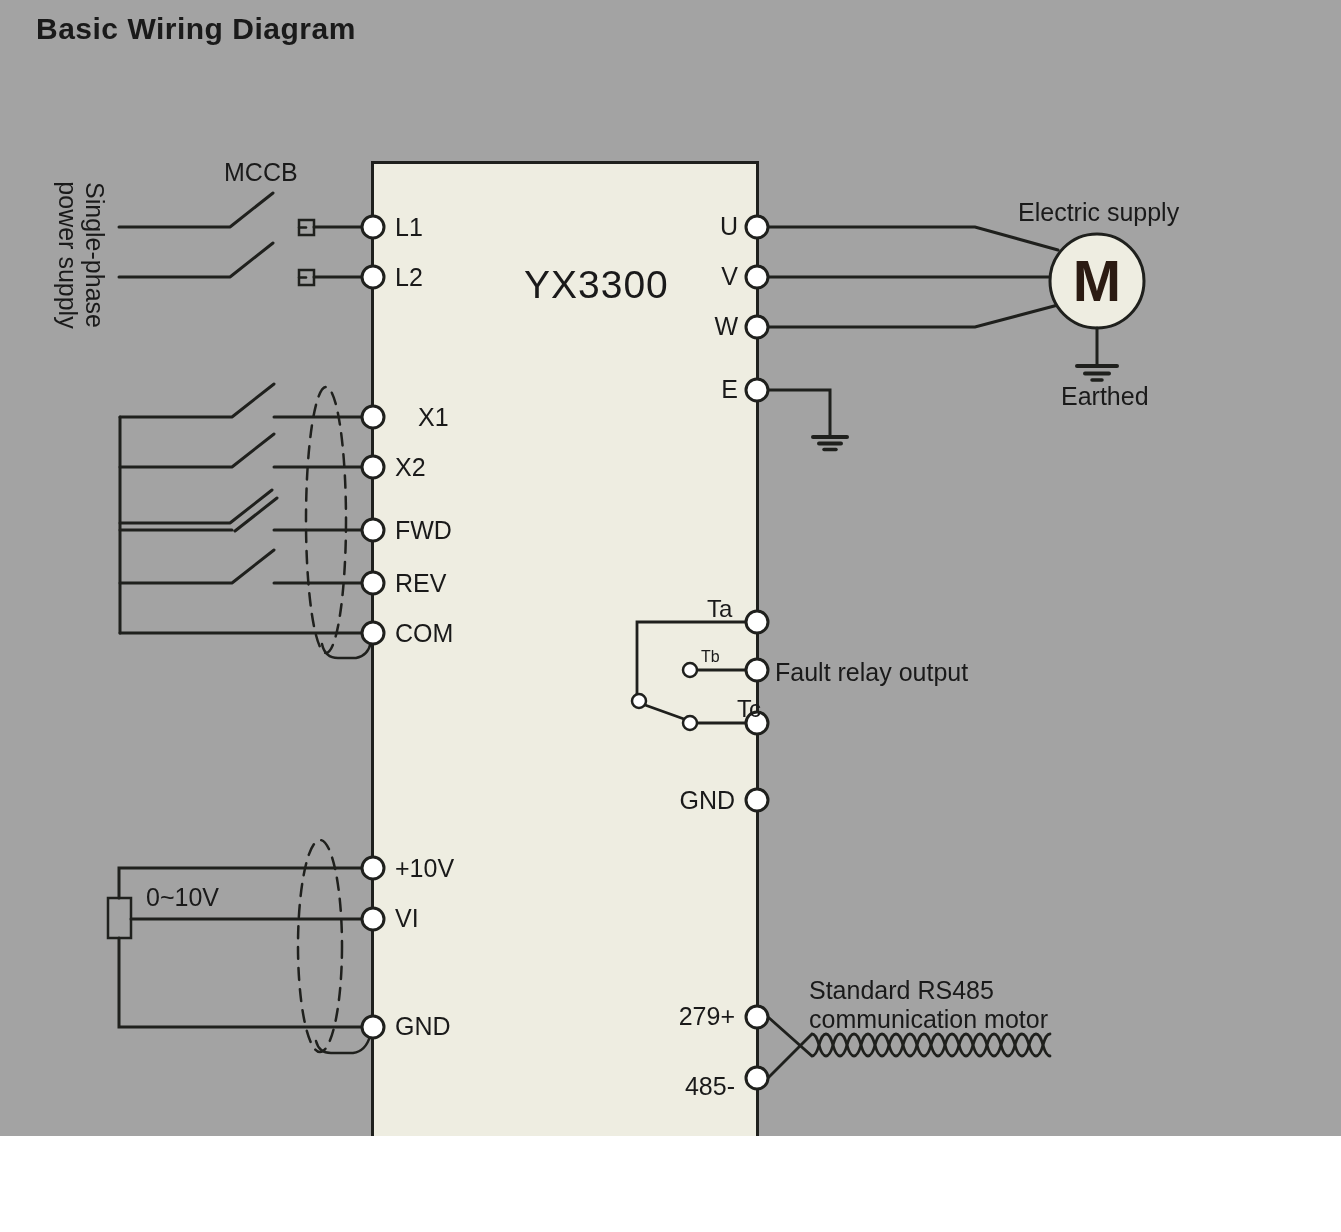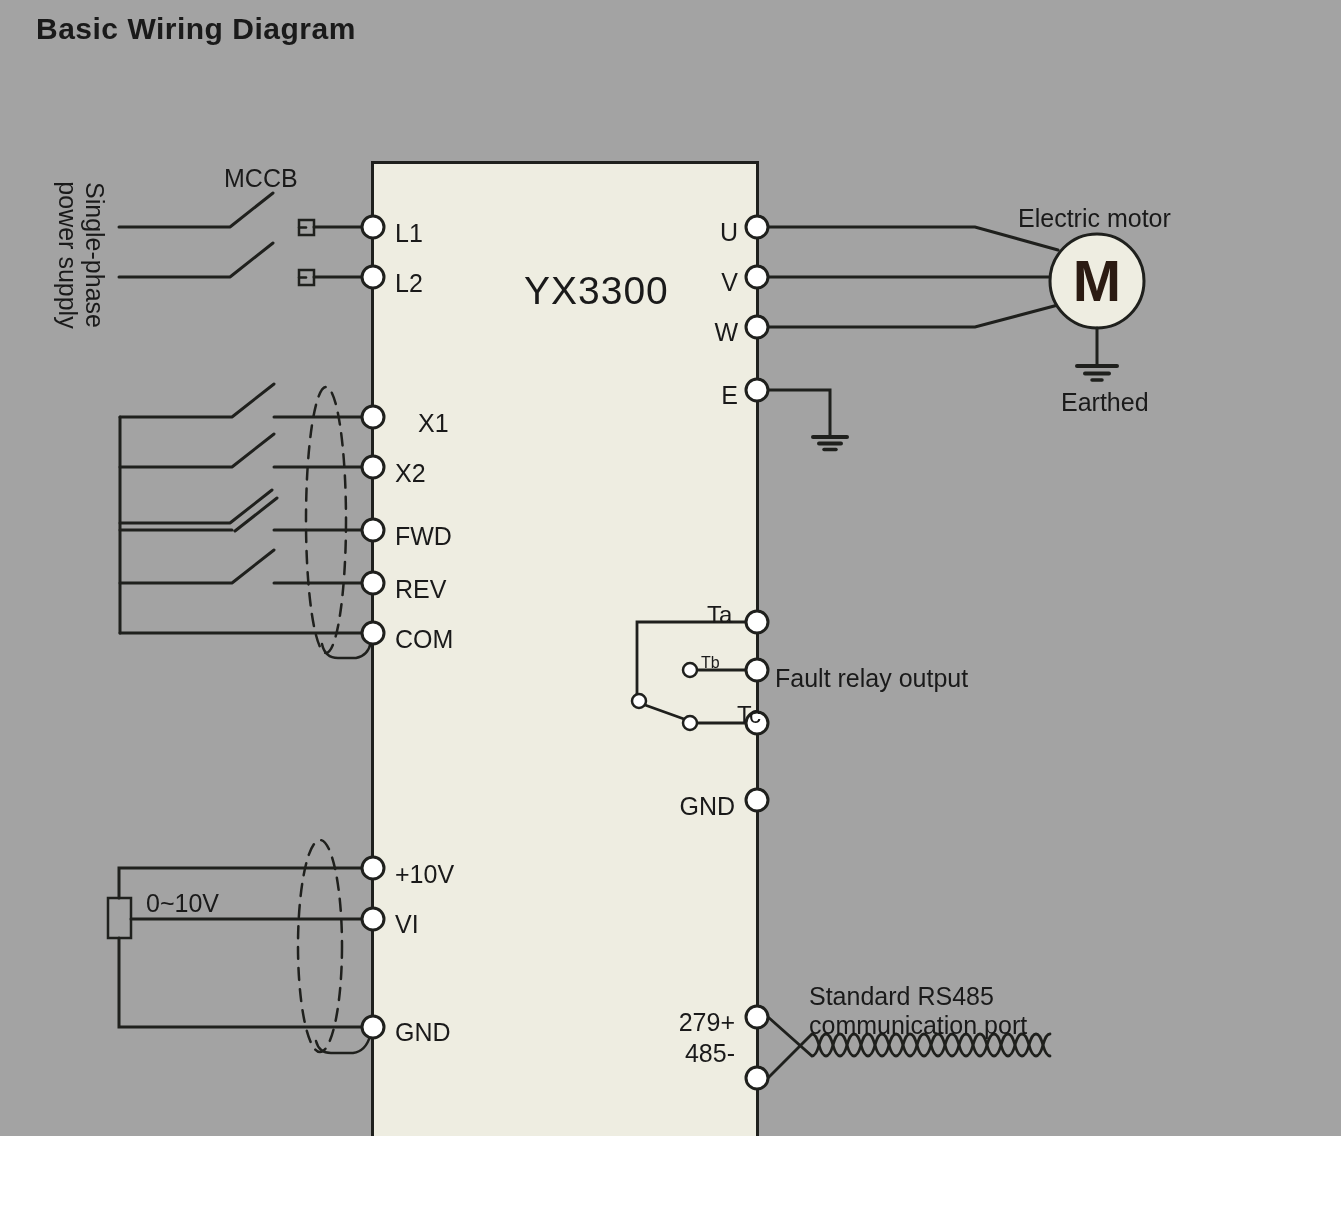--- a/index.html
+++ b/index.html
@@ -14,21 +14,21 @@
     font-family:"Liberation Sans", sans-serif;color:var(--text);
   }
   .title{
     position:absolute;left:36px;top:12px;font-size:30px;font-weight:700;letter-spacing:.5px;
   }
   .vfd-box{
     position:absolute;left:371px;top:161px;width:382px;height:1035px;
     background:var(--box-fill);border:3px solid var(--line);
   }
   svg.wires{position:absolute;left:0;top:0;color:var(--line);}
-  .lbl{position:absolute;font-size:25px;line-height:28px;white-space:nowrap;margin-top:6px;}
+  .lbl{position:absolute;font-size:25px;line-height:28px;white-space:nowrap;}
   .r{text-align:right;}
   .model{font-size:39px;font-weight:400;letter-spacing:1px;}
   .mletter{
     position:absolute;left:1097px;top:283px;transform:translate(-50%,-54%);
     font-size:58px;font-weight:700;color:var(--motor-m);
   }
   .vertical{
     position:absolute;left:81px;top:255px;transform:translate(-50%,-50%) rotate(90deg);
     font-size:25px;line-height:27px;text-align:center;white-space:nowrap;
   }
@@ -172,23 +172,23 @@
 
   <div class="lbl r" style="left:688px;top:212px;width:50px">U</div>
   <div class="lbl r" style="left:688px;top:262px;width:50px">V</div>
   <div class="lbl r" style="left:688px;top:312px;width:50px">W</div>
   <div class="lbl r" style="left:688px;top:375px;width:50px">E</div>
   <div class="lbl" style="left:707px;top:595px;font-size:24px">Ta</div>
   <div class="lbl" style="left:701px;top:643px;font-size:16px">Tb</div>
   <div class="lbl" style="left:737px;top:695px;font-size:24px">Tc</div>
   <div class="lbl r" style="left:675px;top:786px;width:60px">GND</div>
   <div class="lbl r" style="left:655px;top:1002px;width:80px">279+</div>
-  <div class="lbl r" style="left:655px;top:1033px;width:80px">485-</div>
+  <div class="lbl r" style="left:655px;top:1072px;width:80px">485-</div>
 
   <div class="lbl" style="left:146px;top:883px">0~10V</div>
   <div class="lbl" style="left:775px;top:658px">Fault relay output</div>
   <div class="lbl" style="left:809px;top:976px">Standard RS485</div>
-  <div class="lbl" style="left:809px;top:1005px">communication port</div>
-  <div class="lbl" style="left:1018px;top:198px">Electric motor</div>
+  <div class="lbl" style="left:809px;top:1005px">communication motor</div>
+  <div class="lbl" style="left:1018px;top:198px">Electric supply</div>
   <div class="lbl" style="left:1061px;top:382px">Earthed</div>
   <div class="mletter">M</div>
 
 </div>
 
 </body></html>

